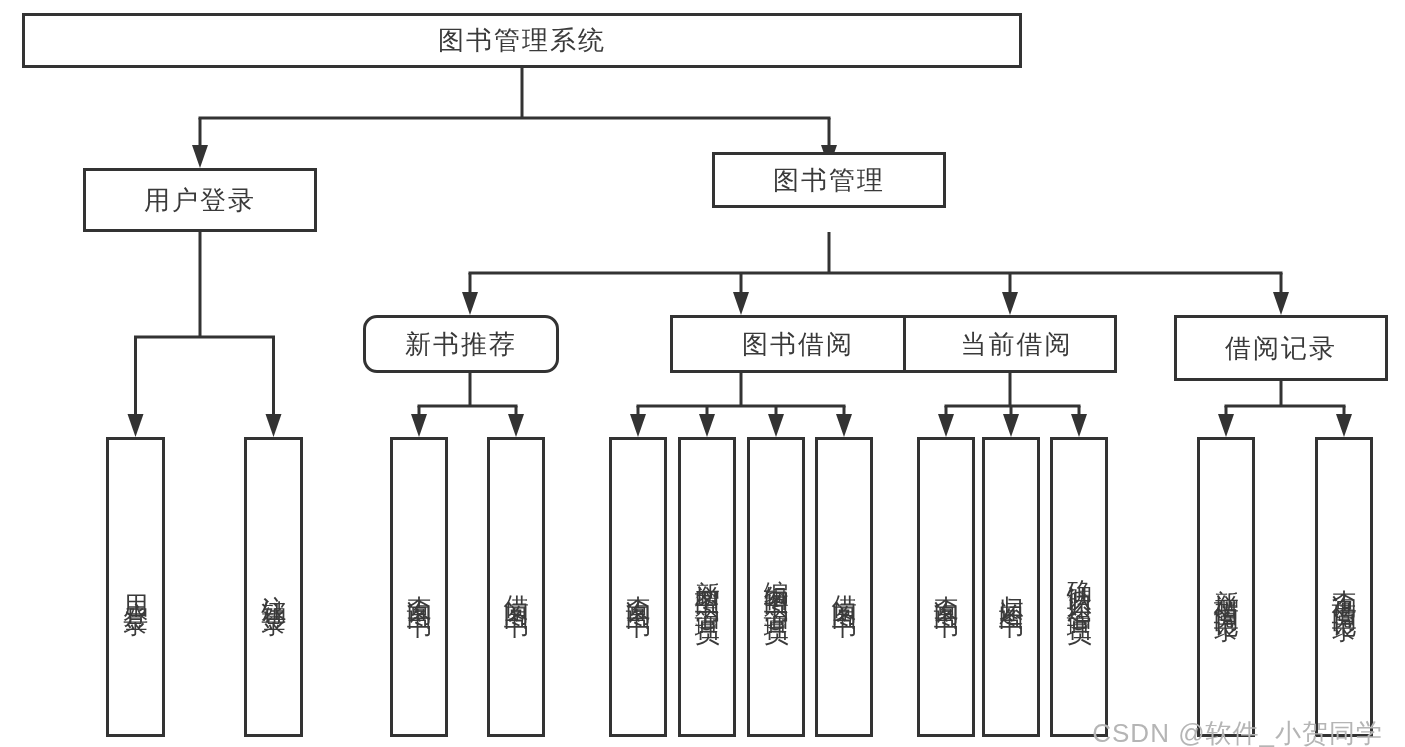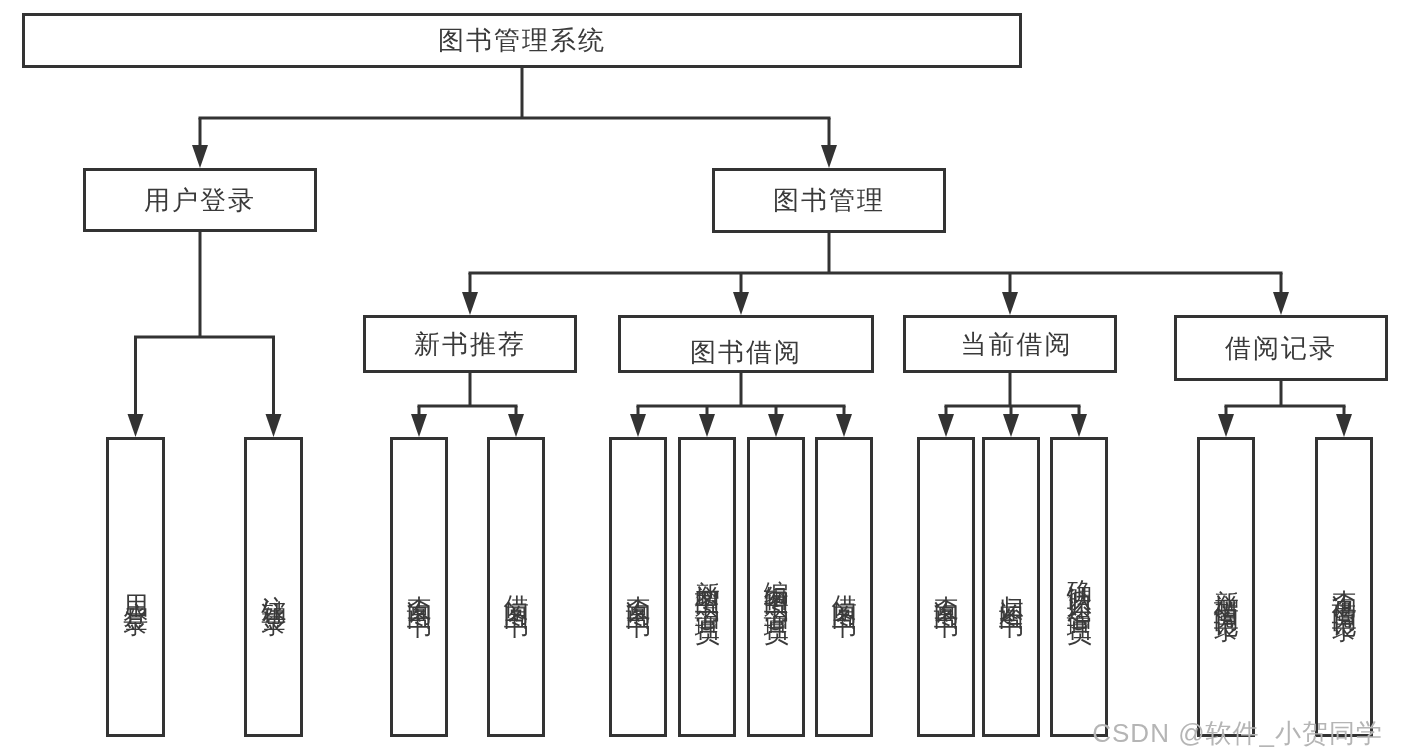--- a/index.html
+++ b/index.html
@@ -115,27 +115,27 @@
       <line x1="1344" y1="406" x2="1344" y2="419" data-name="connector-line"></line>
       <polygon points="1336,414 1352,414 1344,437" data-name="arrowhead-icon"></polygon>
     </svg>
   <div id="nodes" data-name="diagram-nodes">
       <div class="node horizontal" data-name="node-root" style="left: 22px; top: 13px; width: 1000px; height: 55px;">
         <span class="node-label" data-name="node-label">图书管理系统</span>
       </div>
       <div class="node horizontal" data-name="node-user-login" style="left: 83px; top: 168px; width: 234px; height: 64px;">
         <span class="node-label" data-name="node-label">用户登录</span>
       </div>
-      <div class="node horizontal" data-name="node-book-management" style="left: 712px; top: 168px; width: 234px; height: 65px;">
+      <div class="node horizontal" data-name="node-book-management" style="left: 712px; top: 152px; width: 234px; height: 56px;">
         <span class="node-label" data-name="node-label">图书管理</span>
       </div>
-      <div class="node horizontal" data-name="node-new-book-recommend" style="left: 363px; top: 315px; width: 214px; height: 58px;">
+      <div class="node horizontal" data-name="node-new-book-recommend" style="left: 363px; top: 315px; width: 196px; height: 58px; border-radius: 14px;">
         <span class="node-label" data-name="node-label">新书推荐</span>
       </div>
-      <div class="node horizontal" data-name="node-book-borrow" style="left: 618px; top: 315px; width: 256px; height: 58px; align-items: flex-end;">
+      <div class="node horizontal" data-name="node-book-borrow" style="left: 670px; top: 315px; width: 256px; height: 58px;">
         <span class="node-label" data-name="node-label">图书借阅</span>
       </div>
       <div class="node horizontal" data-name="node-current-borrow" style="left: 903px; top: 315px; width: 214px; height: 58px; padding-left: 13px;">
         <span class="node-label" data-name="node-label">当前借阅</span>
       </div>
       <div class="node horizontal" data-name="node-borrow-records" style="left: 1174px; top: 315px; width: 214px; height: 66px;">
         <span class="node-label" data-name="node-label">借阅记录</span>
       </div>
       <div class="node vertical" data-name="node-leaf-user-login" style="left: 106px; top: 437px; width: 59px; height: 300px;">
         <span class="node-label" data-name="node-label">用户登录</span>

